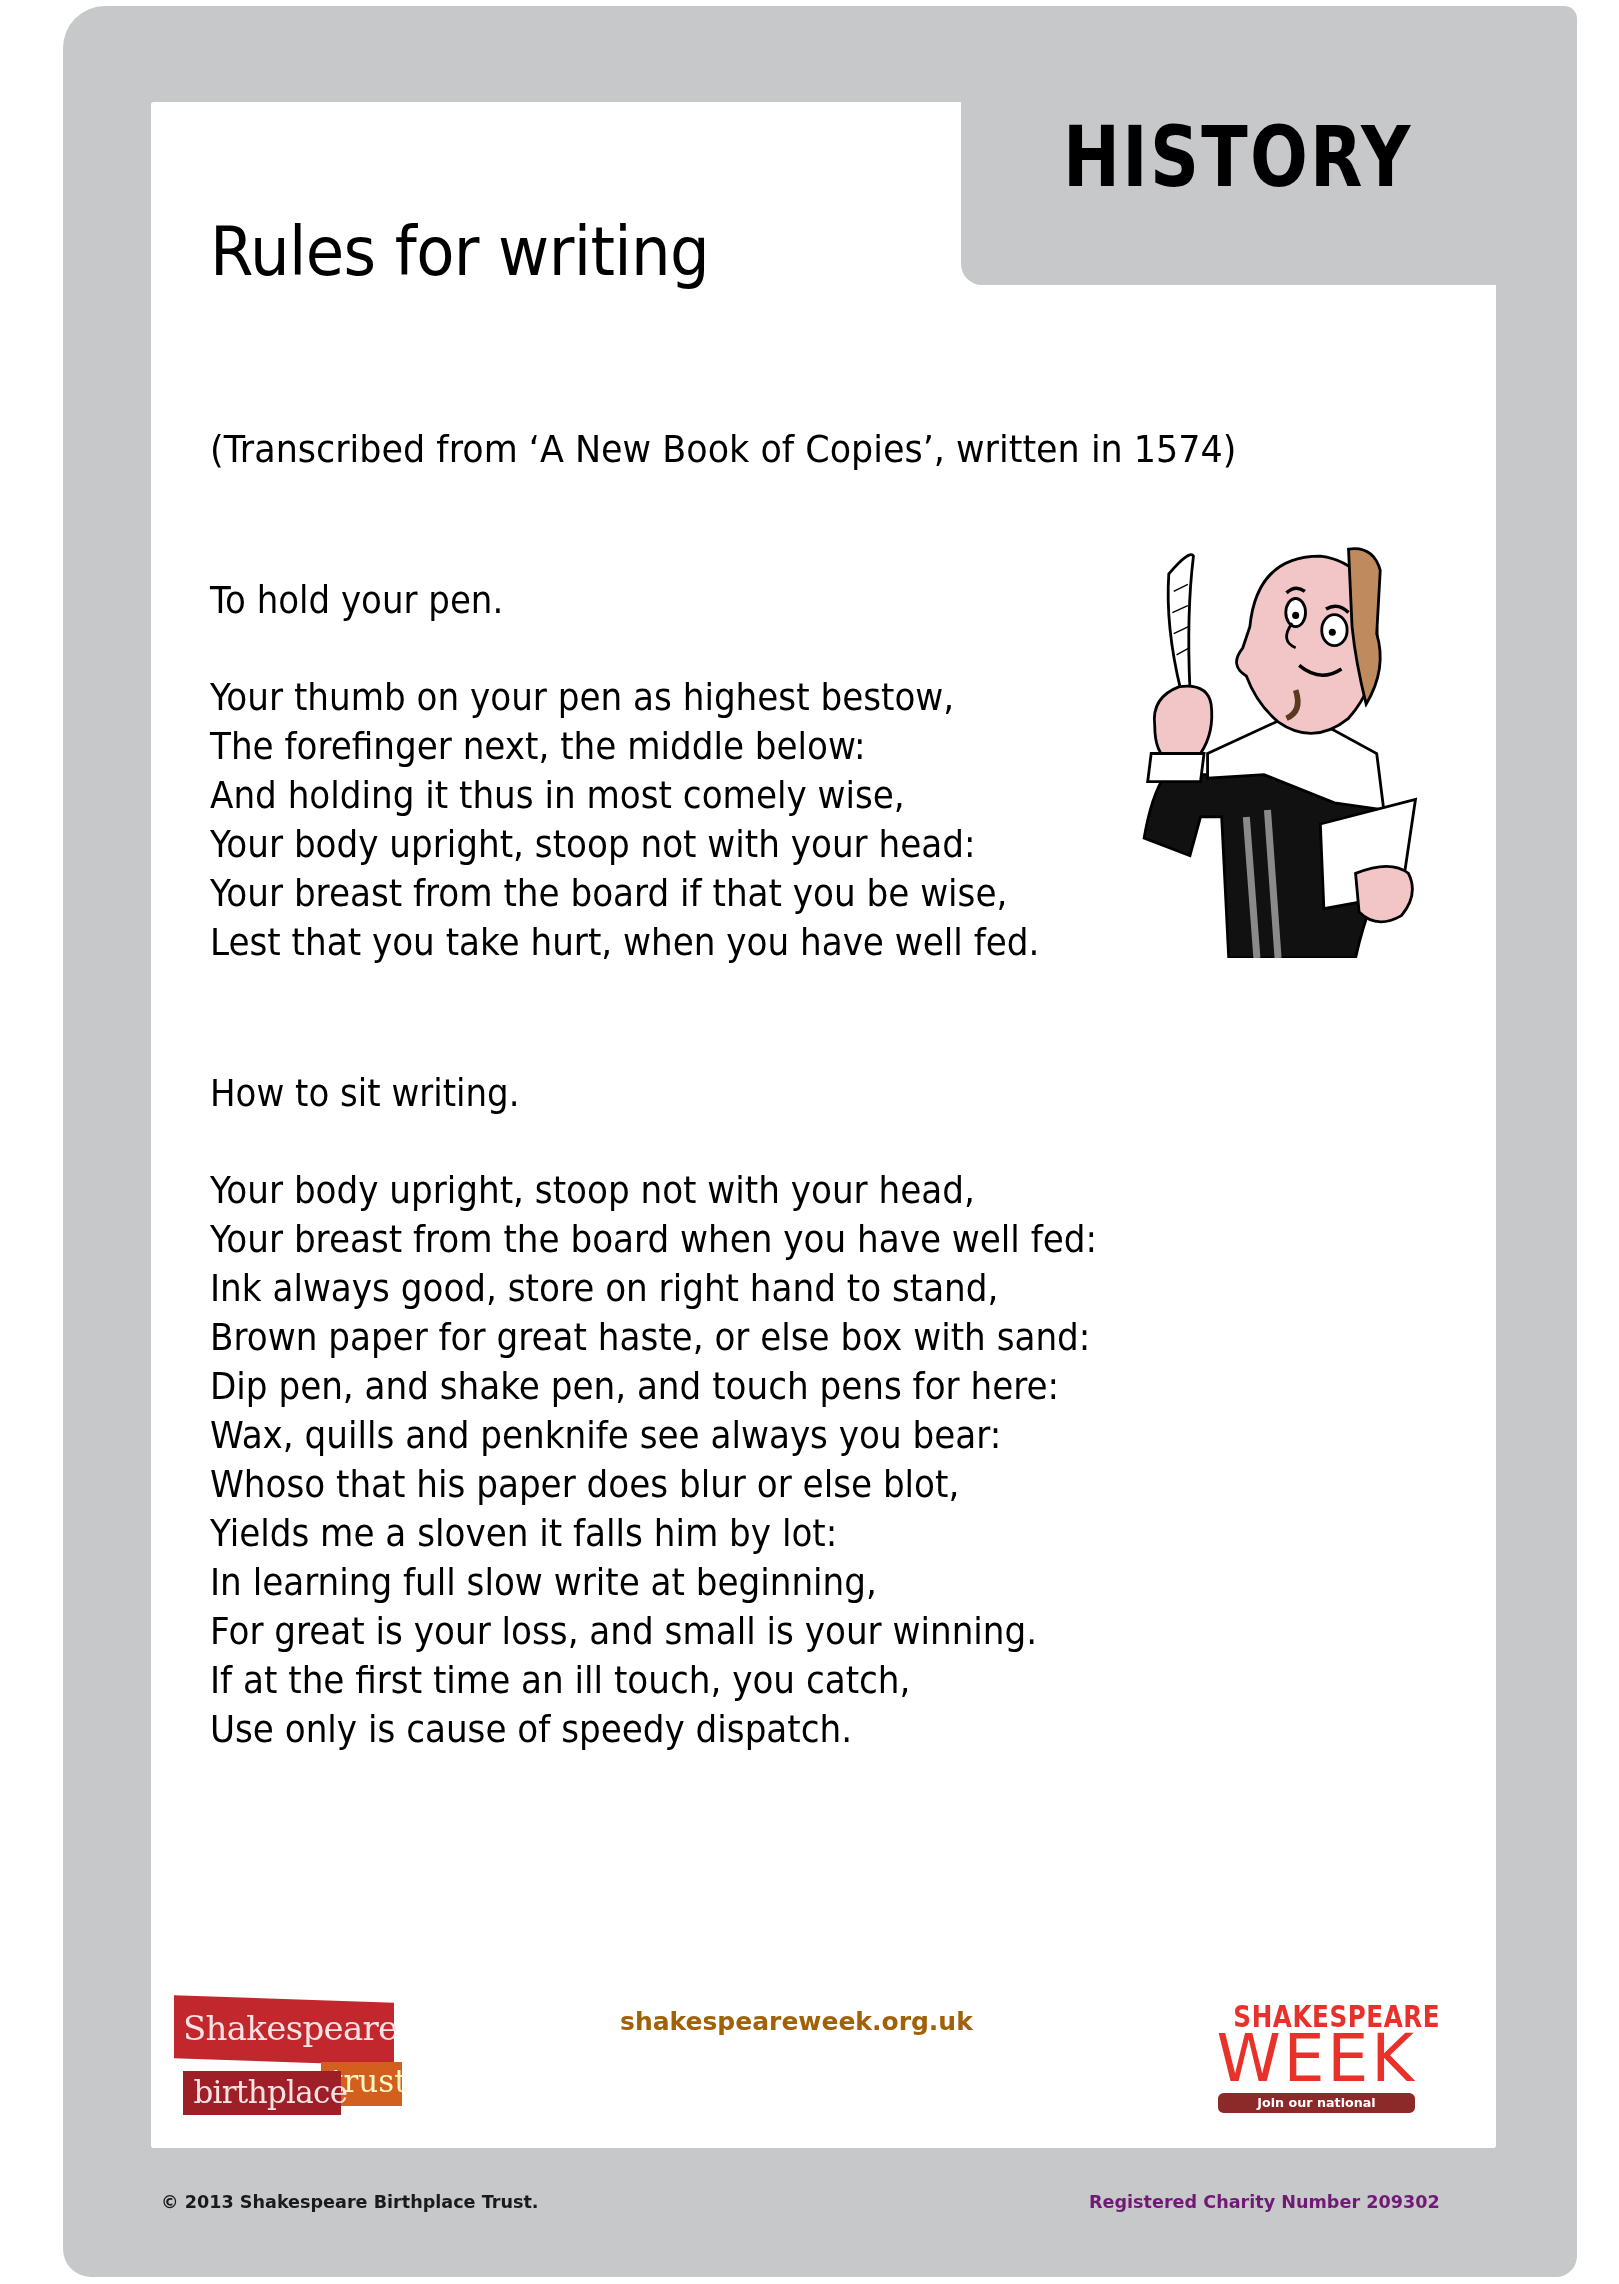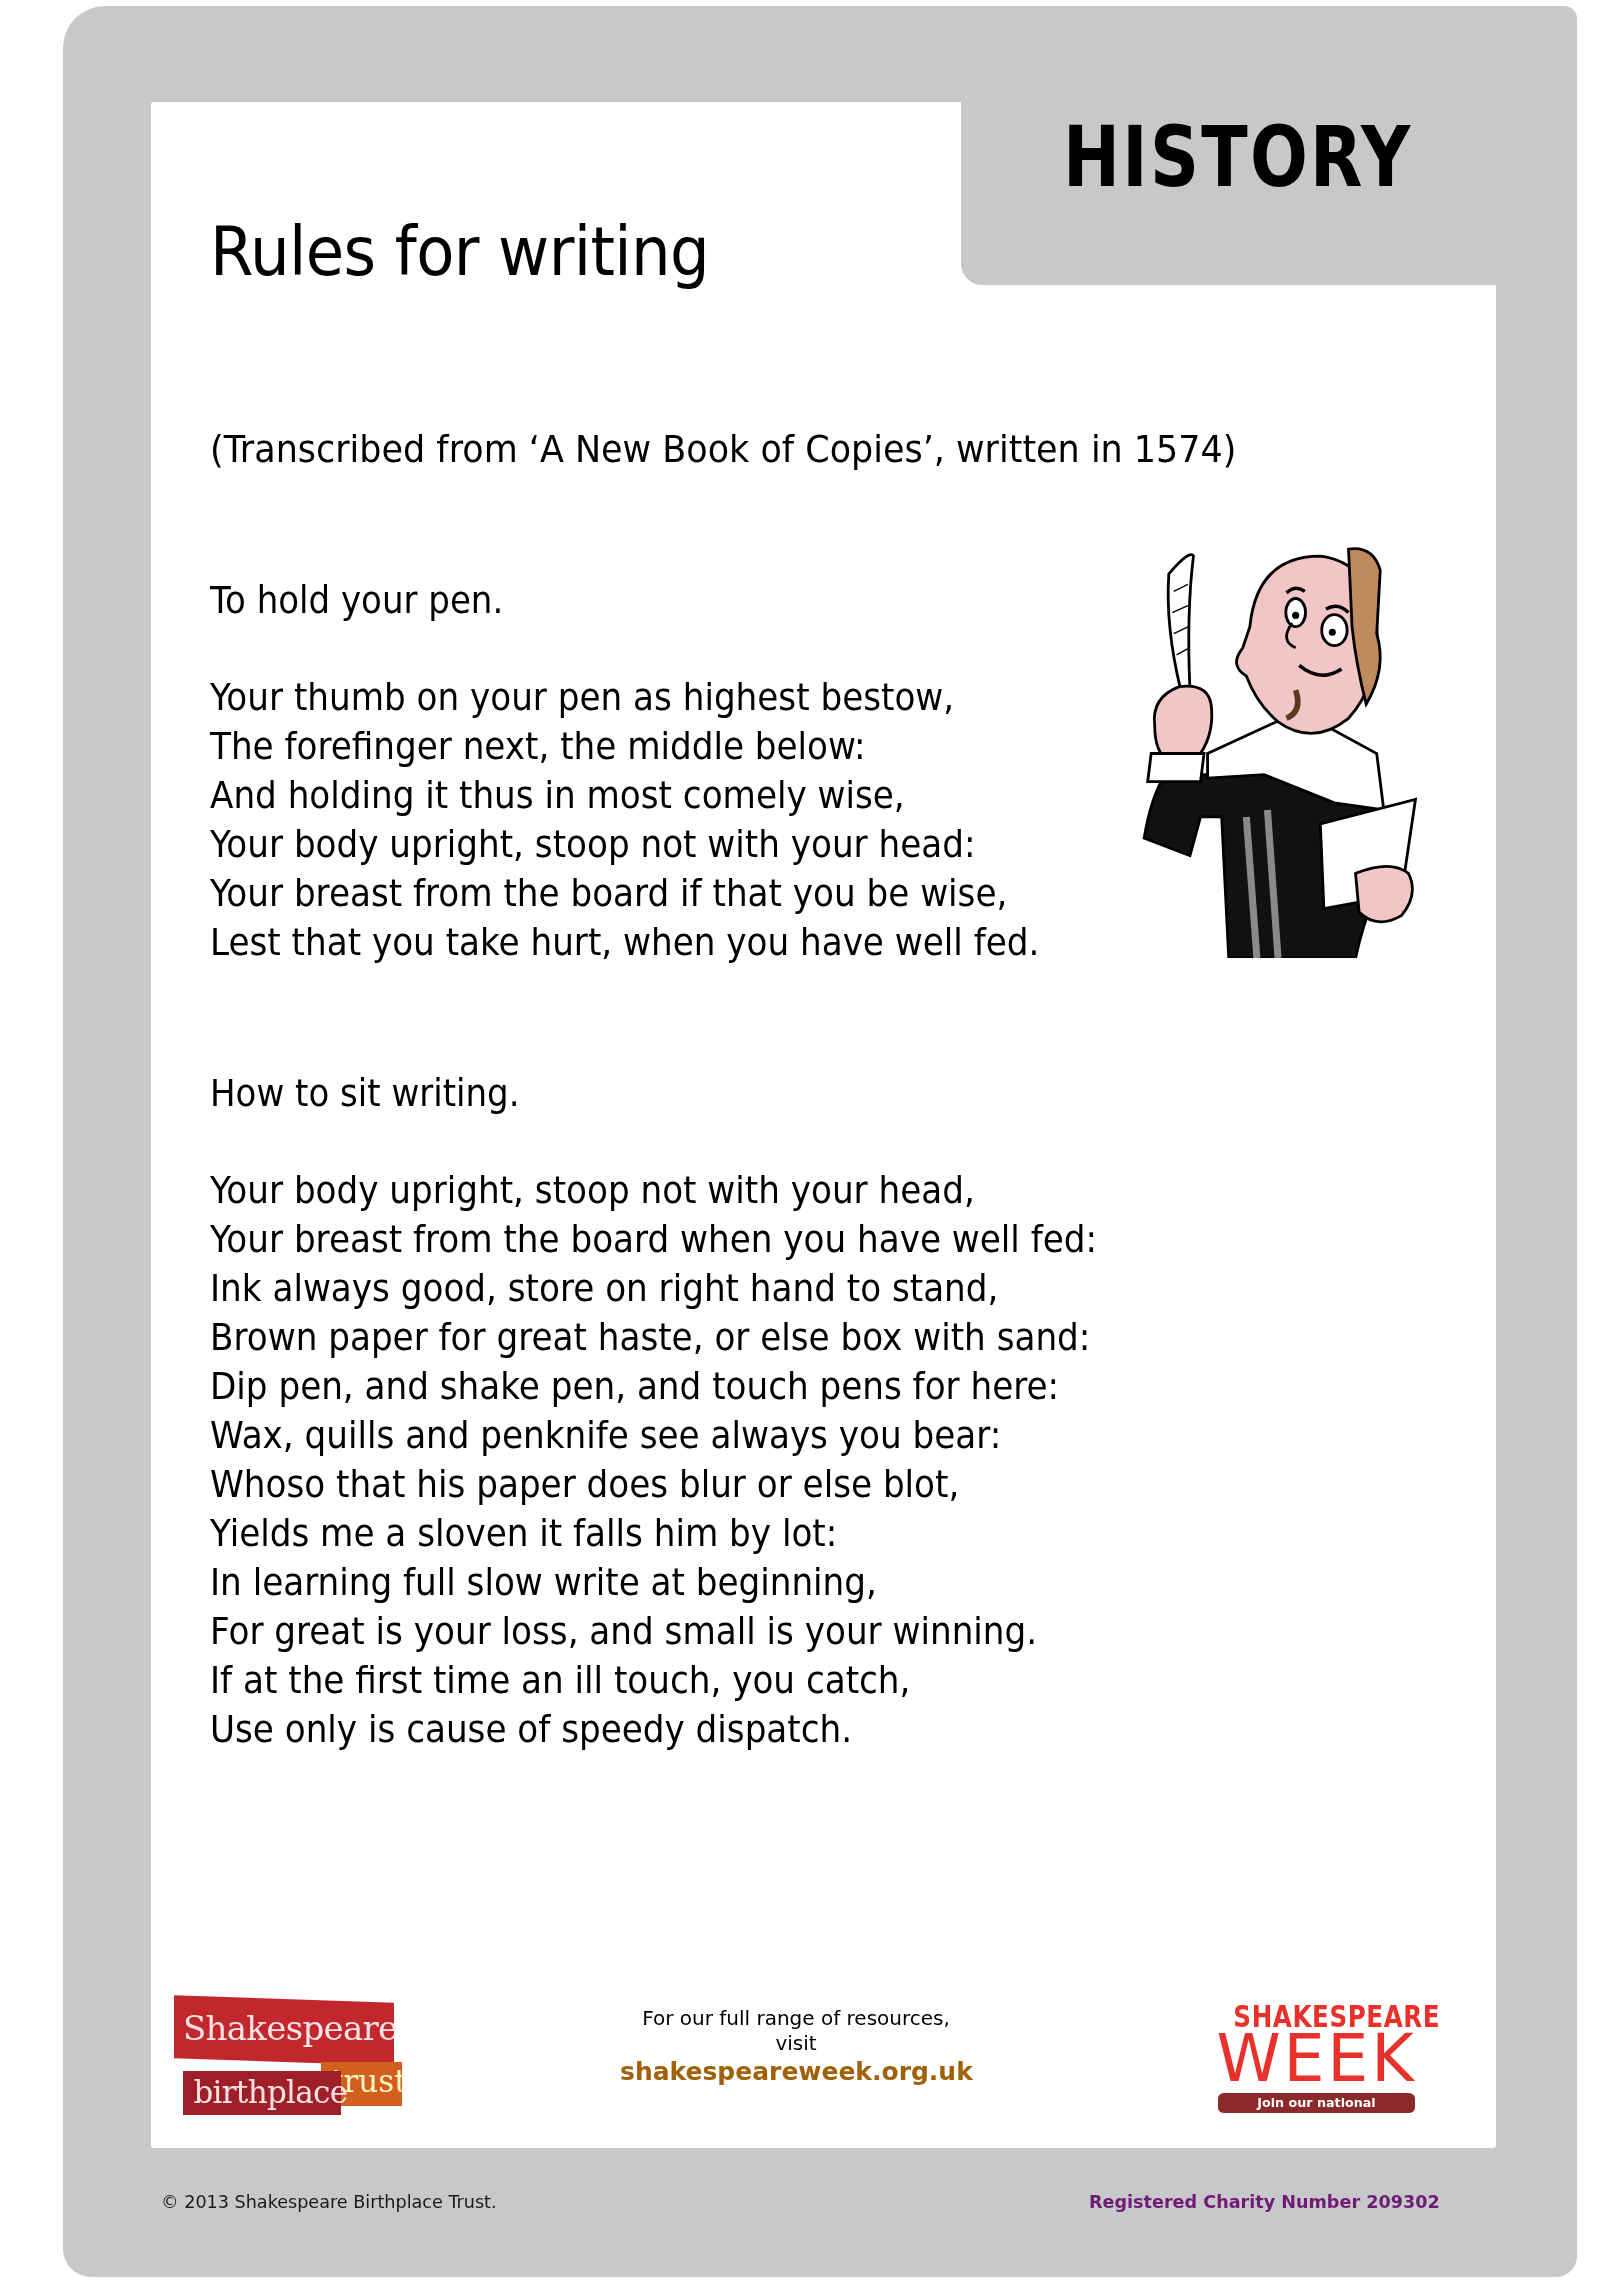--- a/index.html
+++ b/index.html
@@ -103,21 +103,21 @@
       position: absolute; left: 0; top: 27px; width: 211px; text-align: center;
       font-weight: normal; font-size: 65px; color: #e8312a; letter-spacing: 2.8px;
       line-height: 1;
     }
     .sw-logo .sw3 {
       position: absolute; left: 7px; top: 94px; width: 197px; height: 20px;
       background: #8c2a2a; border-radius: 5.6px; color: #fff;
       font-size: 12.7px; font-weight: bold; text-align: center; line-height: 20px;
     }
     .copyright {
-      position: absolute; left: 161px; top: 2192px; font-size: 17.6px; font-weight: normal;
+      position: absolute; left: 161px; top: 2192px; font-size: 17.6px; font-weight: bold;
       color: #1a1a1a; white-space: nowrap;
     }
     .charity {
       position: absolute; left: 1089px; top: 2192px; font-size: 17.6px; font-weight: bold;
       color: #701a75; white-space: nowrap;
     }
   </style>
 </head>
 <body>
 
@@ -194,21 +194,20 @@
     </div>
   <div class="sbt-trust">
       <span>trust</span>
     </div>
   <div class="sbt-bottom">
       <span>birthplace</span>
     </div>
 </div>
 
 <div class="resources">
-  <div class="line1">For our full range of resources, visit</div>
   <div class="line2">shakespeareweek.org.uk</div>
 </div>
 
 <div class="sw-logo">
   <div class="sw1">SHAKESPEARE</div>
   <div class="sw2">WEEK</div>
   <div class="sw3">Join our national celebration</div>
 </div>
 
 <div class="copyright">© 2013 Shakespeare Birthplace Trust.</div>

